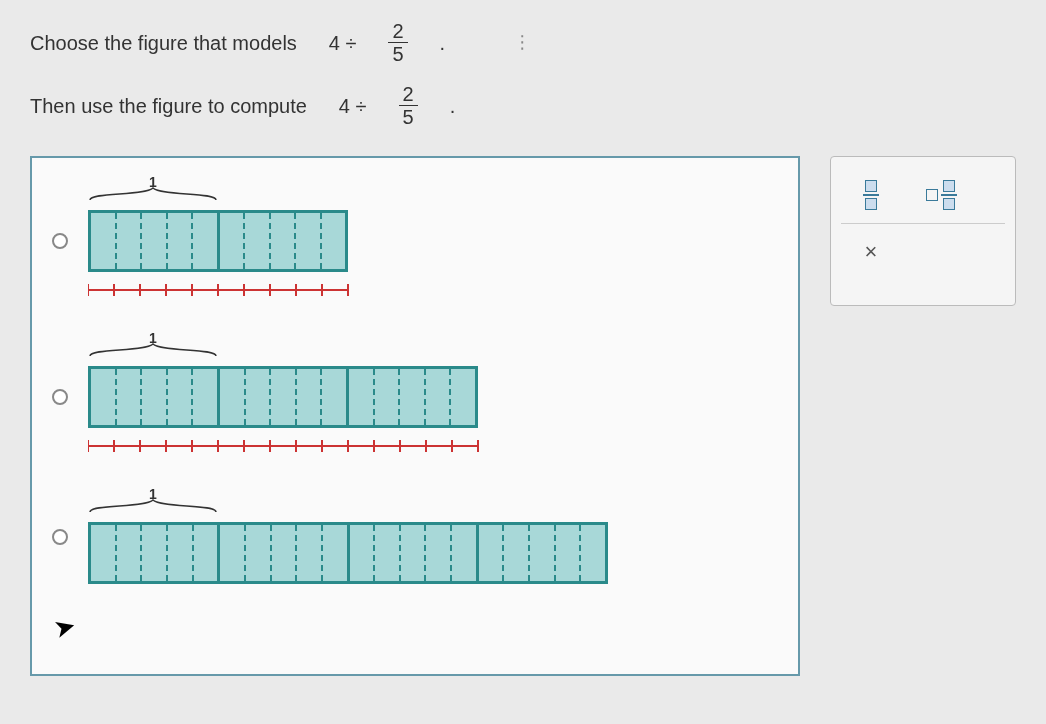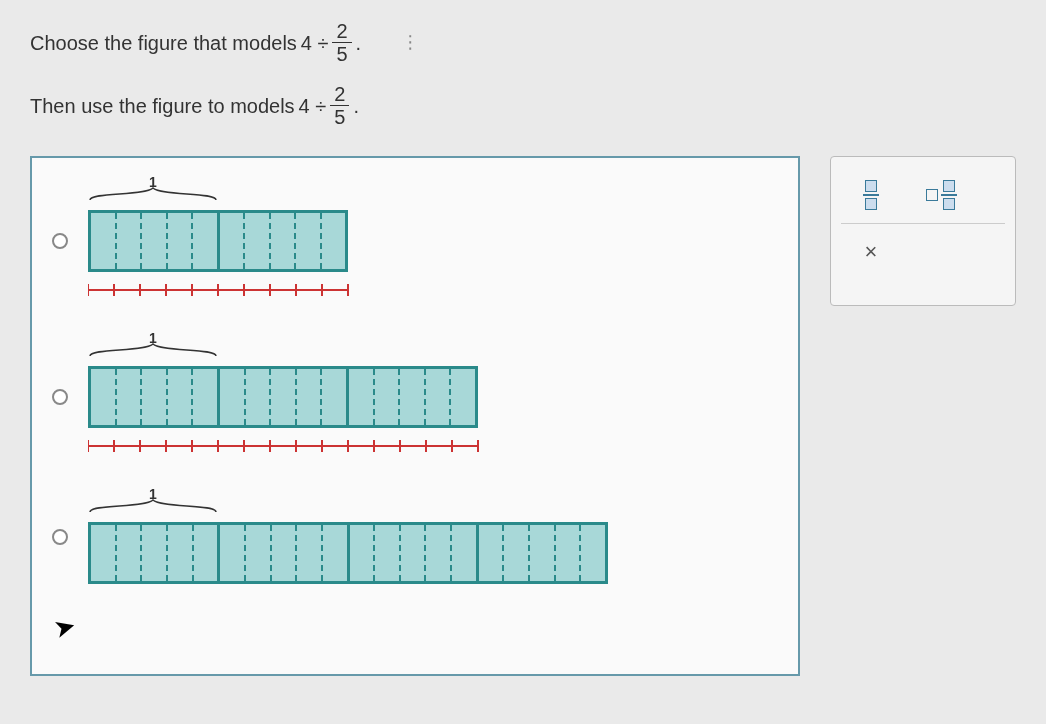--- a/index.html
+++ b/index.html
@@ -16,20 +16,21 @@
   .prompt {
     padding: 20px 30px 10px 30px;
     color: #333;
     font-size: 20px;
     line-height: 1.6;
   }
   .prompt-line {
     display: flex;
     align-items: center;
     margin-bottom: 18px;
+    gap: 28px;
   }
   .frac {
     display: inline-flex;
     flex-direction: column;
     align-items: center;
     vertical-align: middle;
     margin: 0 4px;
     font-size: 20px;
   }
   .frac .num { border-bottom: 1.5px solid #333; padding: 0 4px; line-height: 1.1;}
@@ -160,21 +161,21 @@
     <span>Choose the figure that models </span>
     <span style="margin-left:4px;">4 ÷</span>
     <span class="frac">
       <span class="num">2</span>
       <span class="den">5</span>
     </span>
     <span>.</span>
     <span class="vdots">⋮</span>
   </div>
   <div class="prompt-line">
-    <span>Then use the figure to models </span>
+    <span>Then use the figure to compute </span>
     <span style="margin-left:4px;">4 ÷</span>
     <span class="frac">
       <span class="num">2</span>
       <span class="den">5</span>
     </span>
     <span>.</span>
   </div>
 </div>
 
 <div class="main-area">

